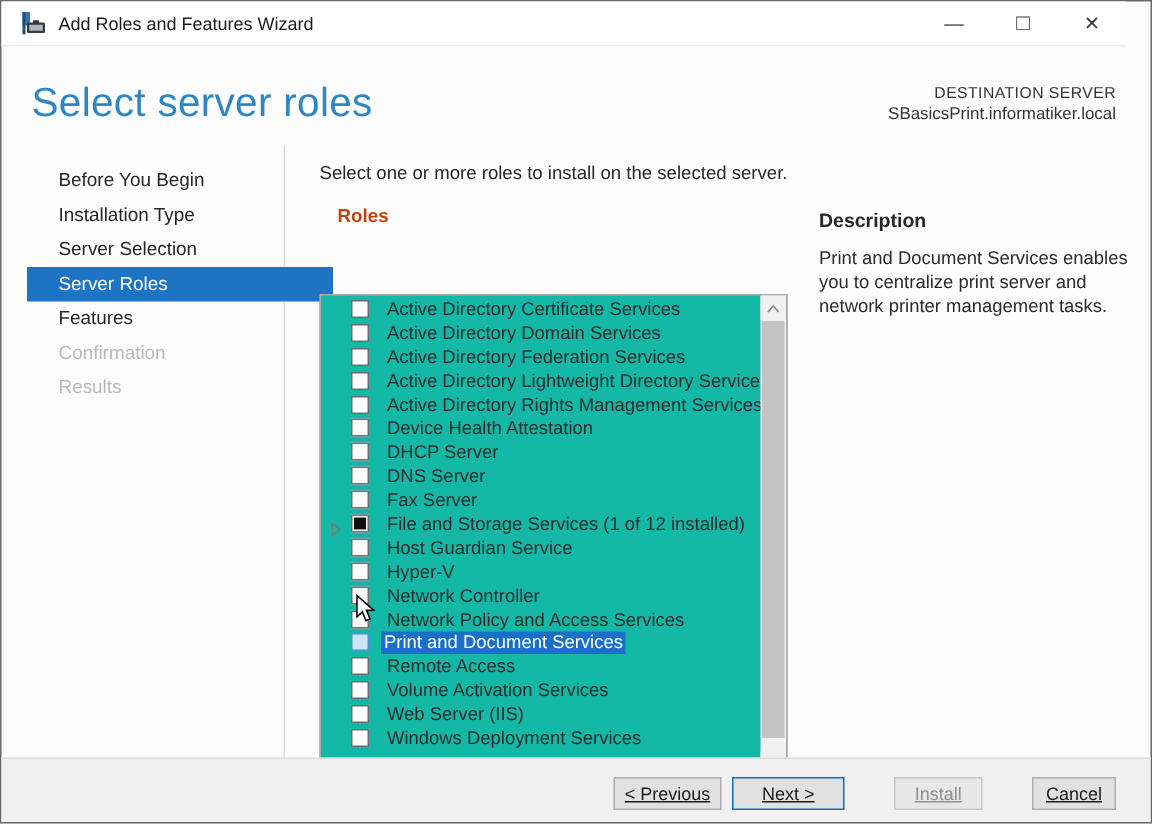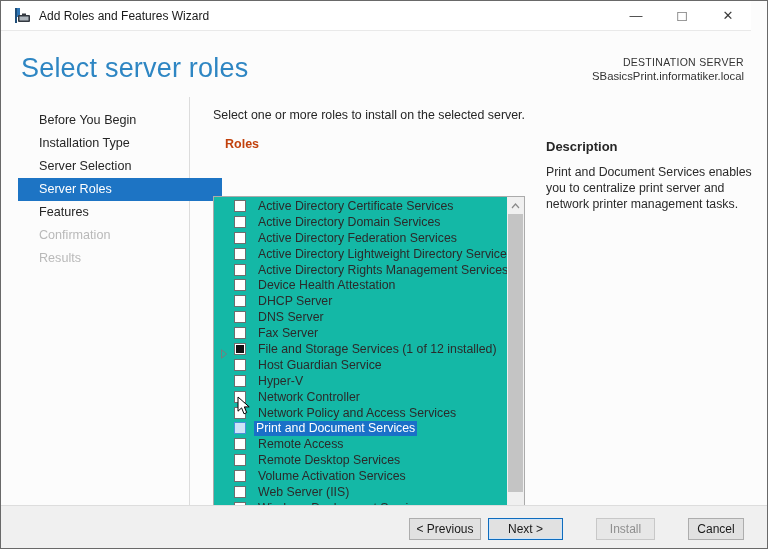--- a/index.html
+++ b/index.html
@@ -91,21 +91,21 @@
     font-size:12.3px;line-height:16px;color:#2b2b2b;
   }
   
   .footer{
     position:absolute;left:0;right:0;bottom:0;height:43px;
     background:#f0f0f0;border-top:1px solid #dddddd;
   }
   .btn{
     position:absolute;top:12px;height:22px;
     font-family:"Liberation Sans", sans-serif;font-size:12px;color:#1a1a1a;
-    background:#e1e1e1;border:1px solid #adadad;padding:0;
+    background:#e1e1e1;border:1px solid #adadad;padding:0;text-decoration:underline;
   }
   .btn.previous{left:408px;width:72px;}
   .btn.next{left:487px;width:75px;border:1px solid #0f6cbd;box-shadow:inset 0 0 0 1px #cfe4f7;}
   .btn.install{left:595px;width:59px;background:#e7e7e7;border-color:#c8c8c8;color:#8f8f8f;}
   .btn.cancel{left:687px;width:56px;}
   
   .cursor{position:absolute;left:236px;top:395px;z-index:50;}
 </style>
 </head>
 <body>
@@ -214,24 +214,20 @@
         <div class="role-row">
           <span class="cb hover"></span>
           <span class="role-label selected">Print and Document Services</span>
         </div>
         <div class="role-row">
           <span class="cb"></span>
           <span class="role-label">Remote Access</span>
         </div>
         <div class="role-row">
           <span class="cb"></span>
-          <span class="role-label">Remote Desktop Services</span>
-        </div>
-        <div class="role-row">
-          <span class="cb"></span>
           <span class="role-label">Volume Activation Services</span>
         </div>
         <div class="role-row">
           <span class="cb"></span>
           <span class="role-label">Web Server (IIS)</span>
         </div>
         <div class="role-row">
           <span class="cb"></span>
           <span class="role-label">Windows Deployment Services</span>
         </div>

